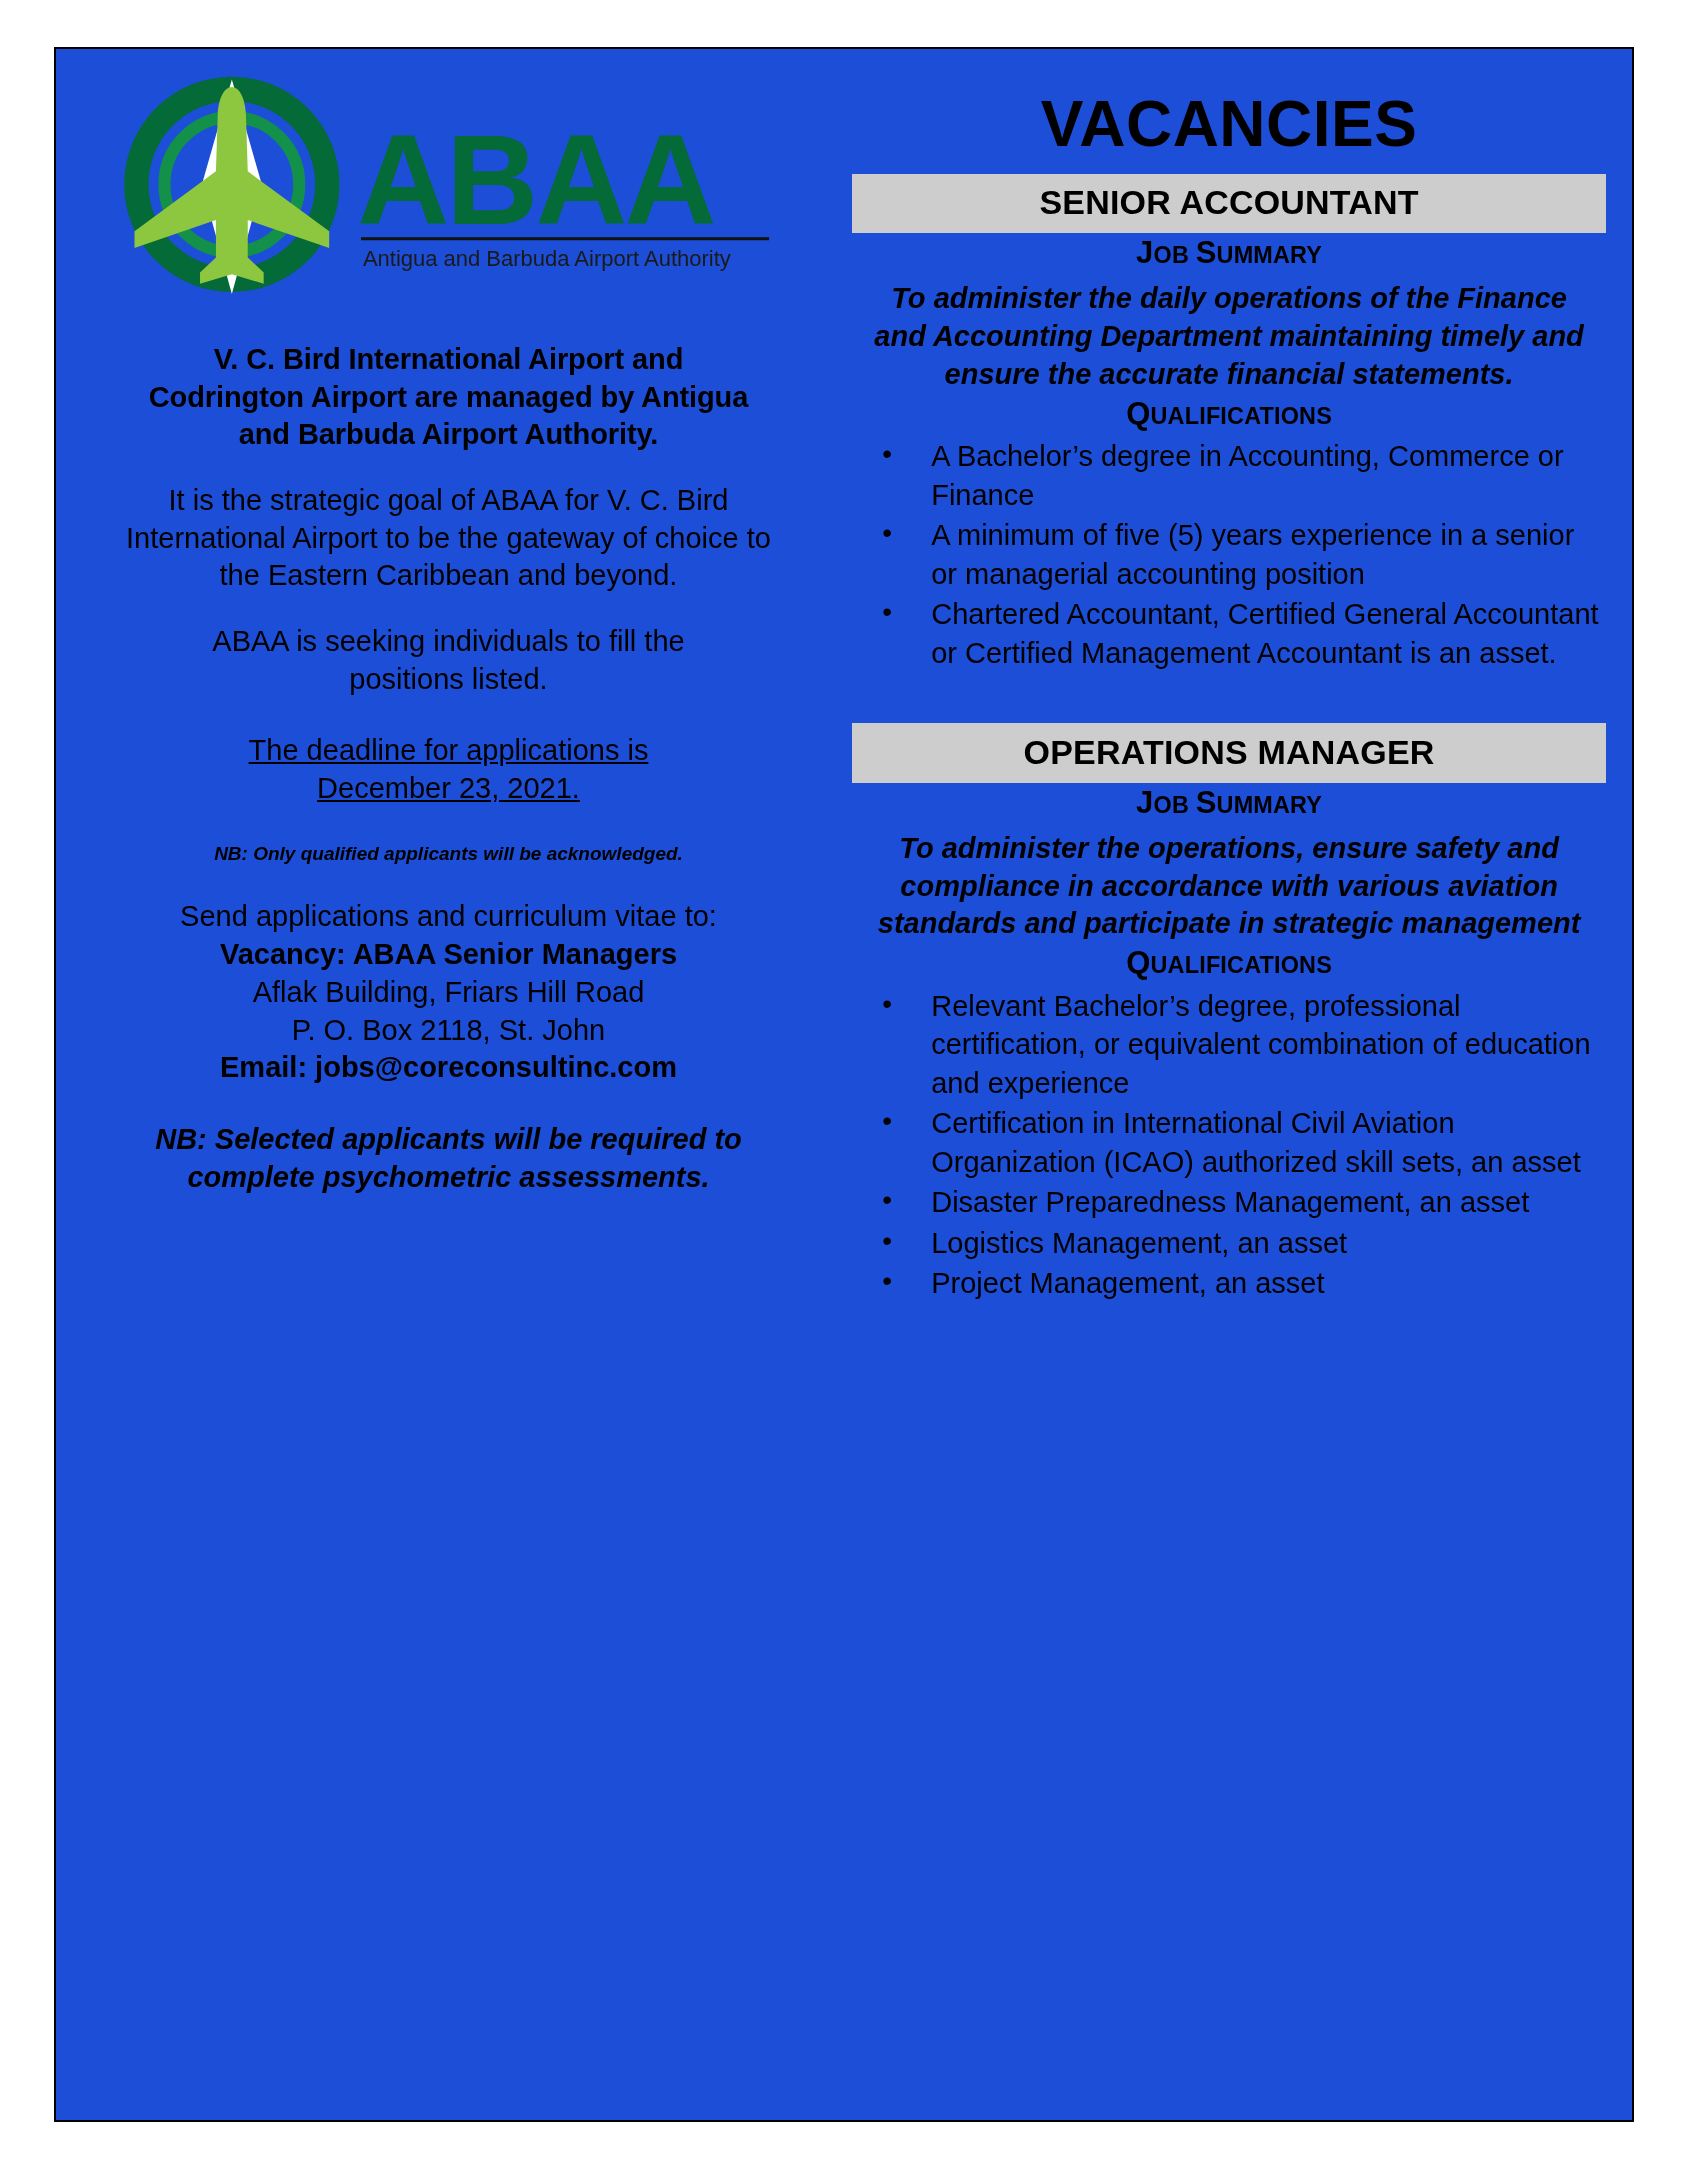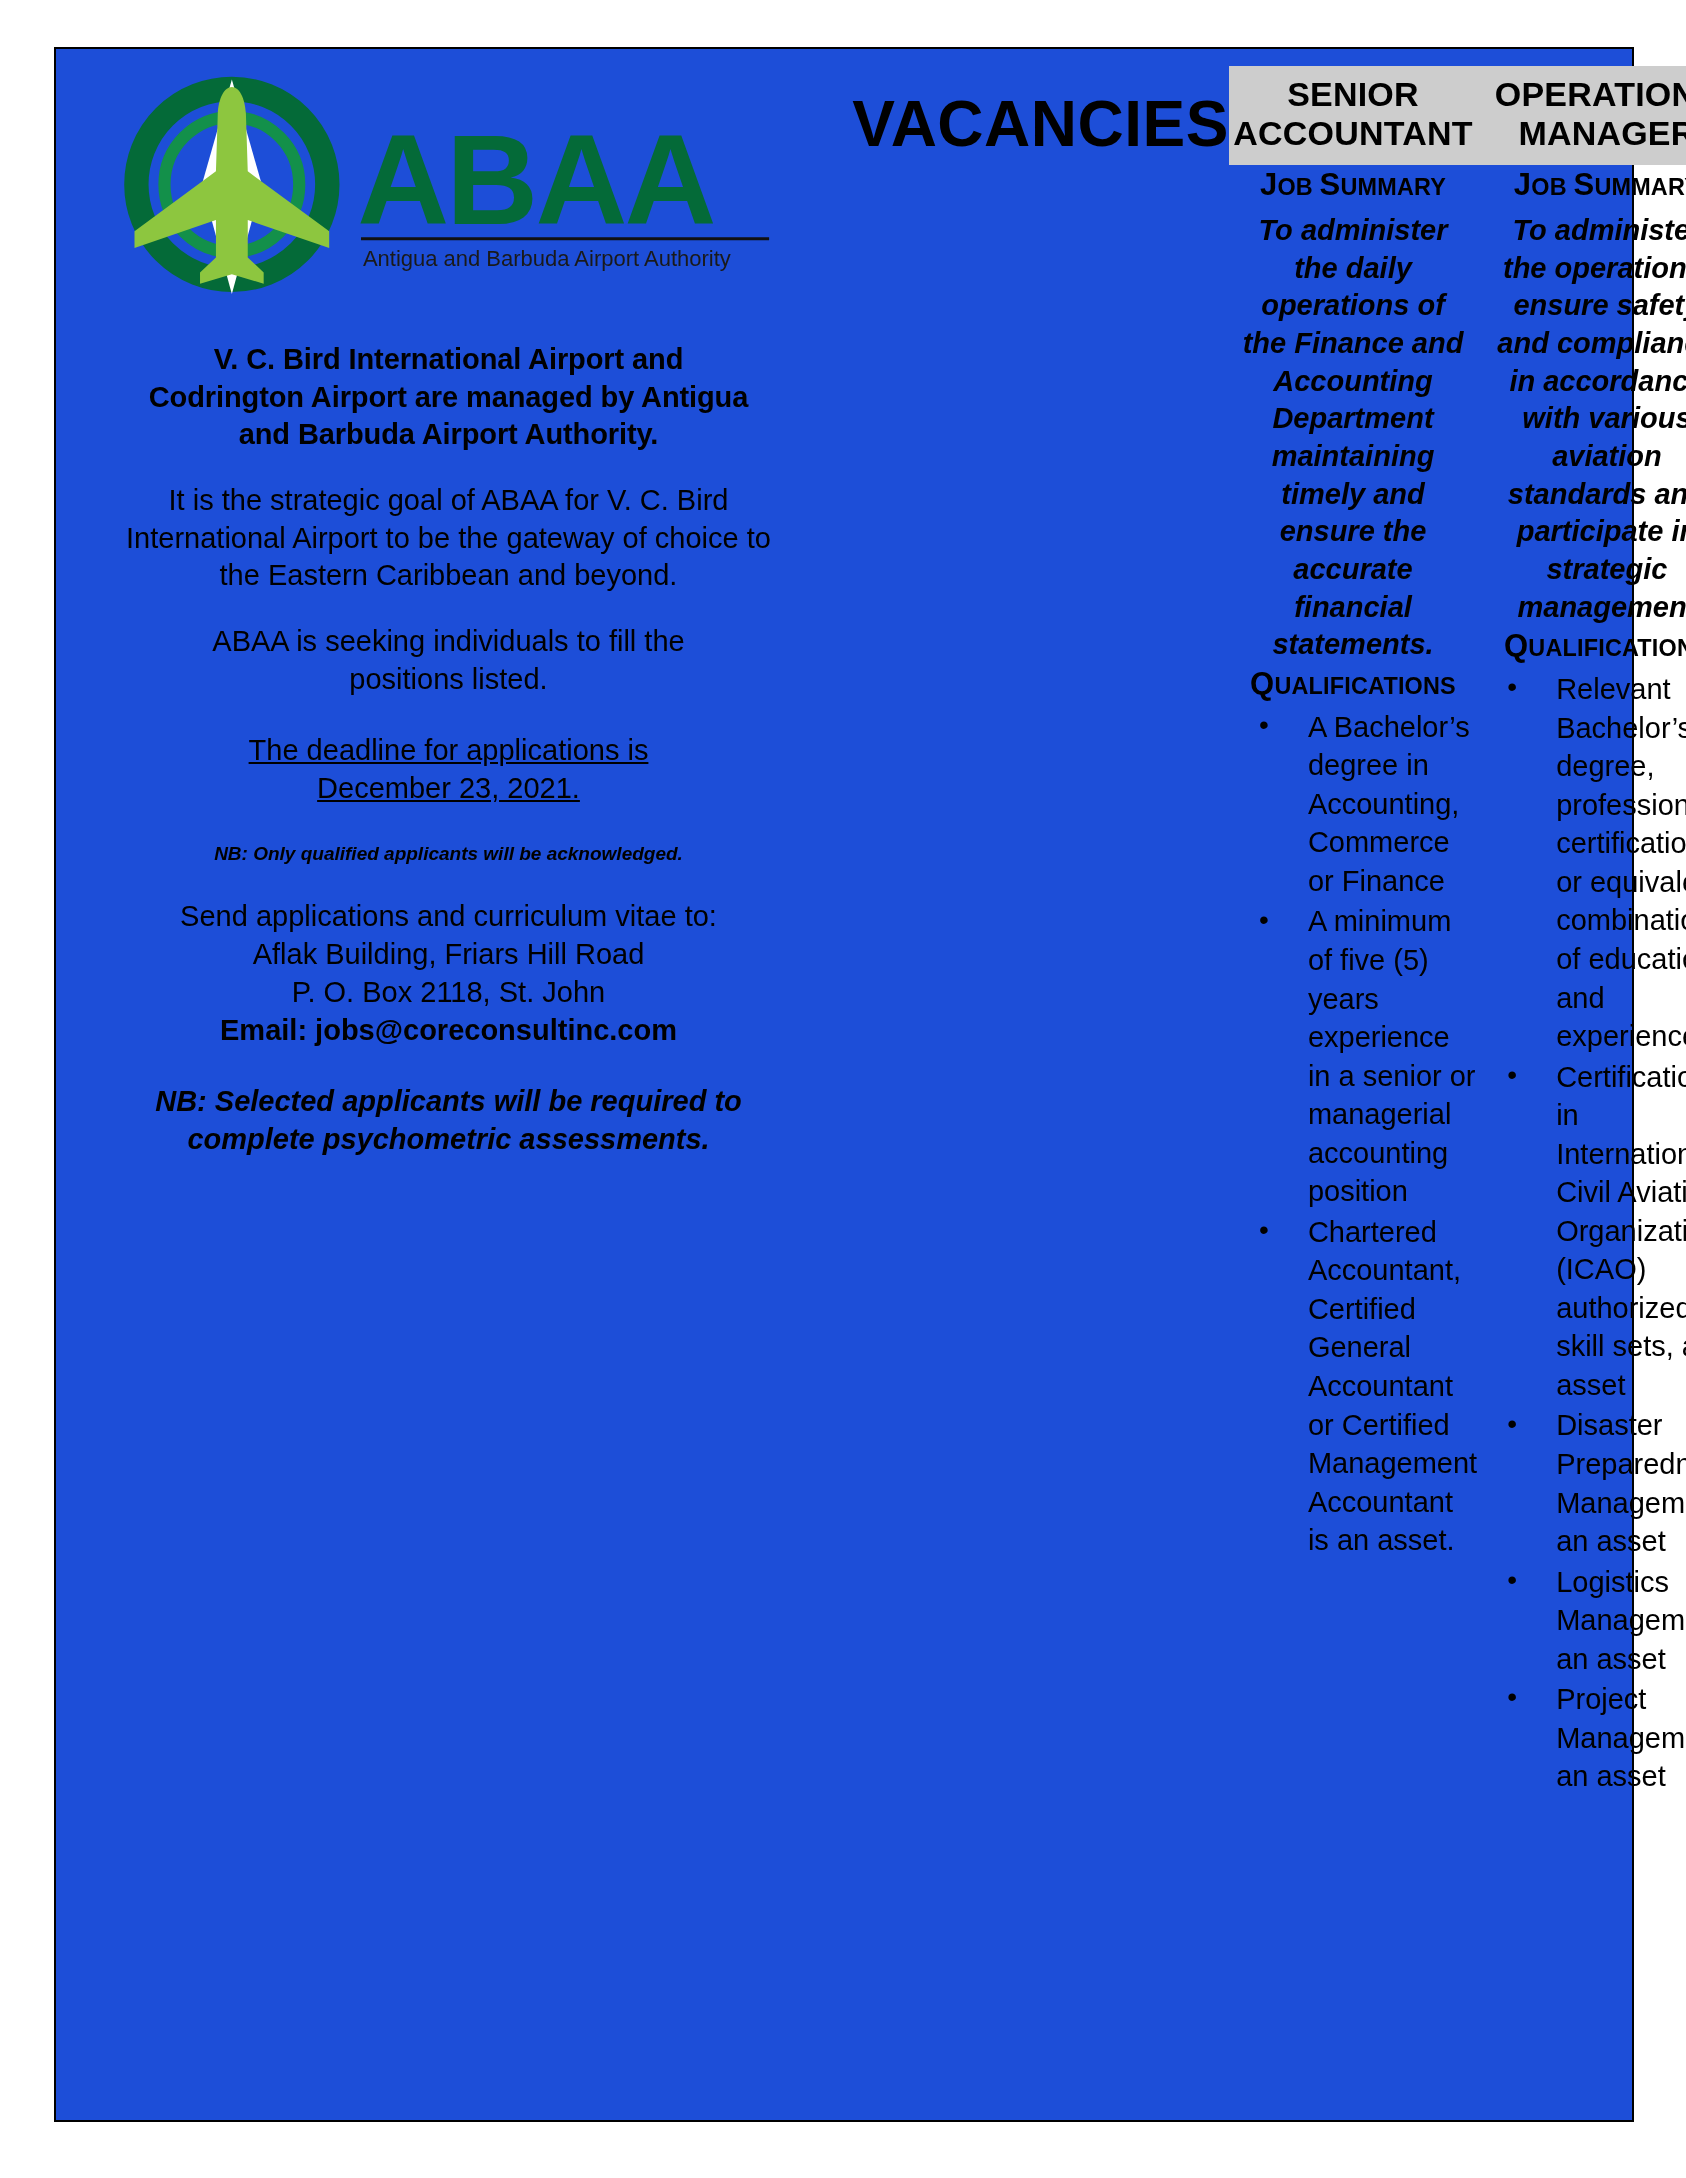--- a/index.html
+++ b/index.html
@@ -121,20 +121,22 @@
     margin-top: 34px;
   }
 
   
   .col-right {
     width: 789px;
     box-sizing: border-box;
     padding: 17px 24px 0 11.2px;
     border-left: 0;
     display: flex;
+    flex-direction: column;
+    align-items: center;
   }
 
   .vacancies-title {
     font-size: 64px;
     font-weight: bold;
     text-align: center;
     letter-spacing: 0.5px;
     margin-top: 20.6px;
     margin-bottom: 13px;
   }
@@ -247,20 +249,21 @@
 
         <div class="deadline">
           <span>The deadline for applications is</span><br>
           <span>December 23, 2021.</span>
         </div>
 
         <div class="nb">NB:  Only qualified applicants will be acknowledged.</div>
 
         <div class="addr">
           <div>Send applications and curriculum vitae to:</div>
+          <div class="b">Vacancy: ABAA Senior Managers</div>
           <div>Aflak Building, Friars Hill Road</div>
           <div>P. O. Box 2118, St. John</div>
           <div class="b">Email: jobs@coreconsultinc.com</div>
         </div>
 
         <div class="nb2">NB: Selected applicants will be required to complete psychometric assessments.</div>
       </div>
 
       <div class="col-right">
 

